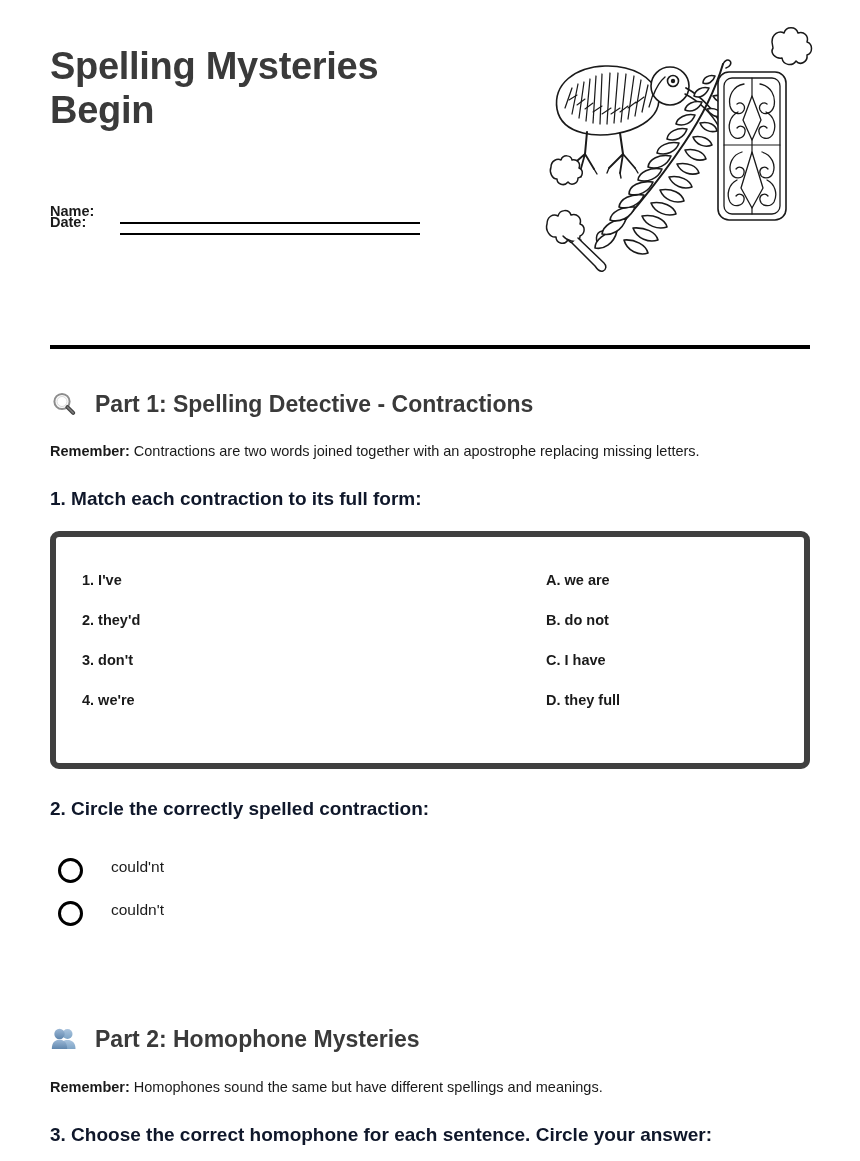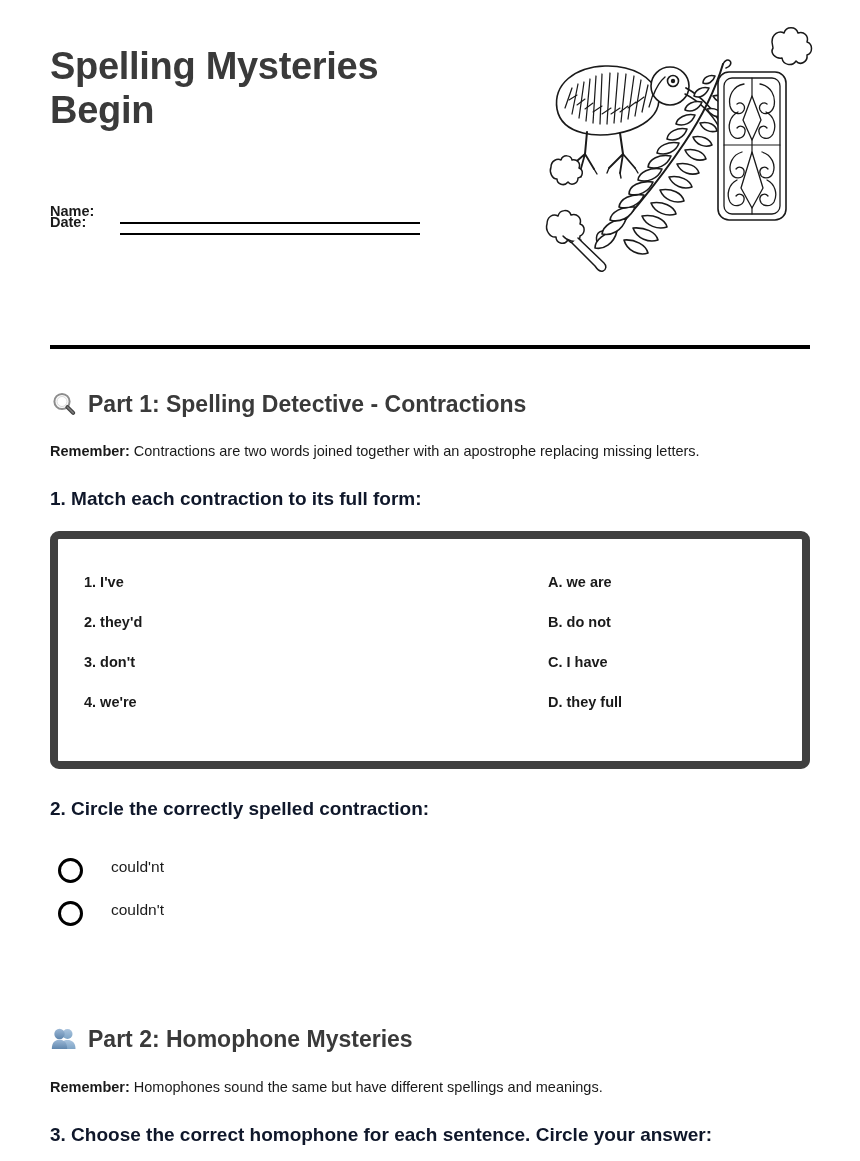--- a/index.html
+++ b/index.html
@@ -89,21 +89,21 @@
     height: 4px;
     background: #000000;
   }
 
   
   .section-heading {
     position: absolute;
     left: 50px;
     display: flex;
     align-items: center;
-    gap: 10px;
+    gap: 17px;
     font-size: 23px;
     font-weight: bold;
     color: #3a3a3a;
     white-space: nowrap;
   }
   .section-heading .sec-icon {
     display: inline-flex;
     width: 28px;
     height: 28px;
     flex: 0 0 28px;
@@ -132,21 +132,21 @@
   }
 
   
   .match-box {
     position: absolute;
     left: 50px;
     top: 531px;
     width: 760px;
     height: 238px;
     box-sizing: border-box;
-    border: 8px solid #404040;
+    border: 6px solid #404040;
     border-radius: 9px;
     background: #ffffff;
   }
   .match-col {
     position: absolute;
     top: 33px;
   }
   .match-col.left  { left: 26px; }
   .match-col.right { left: 490px; }
   .match-item {

